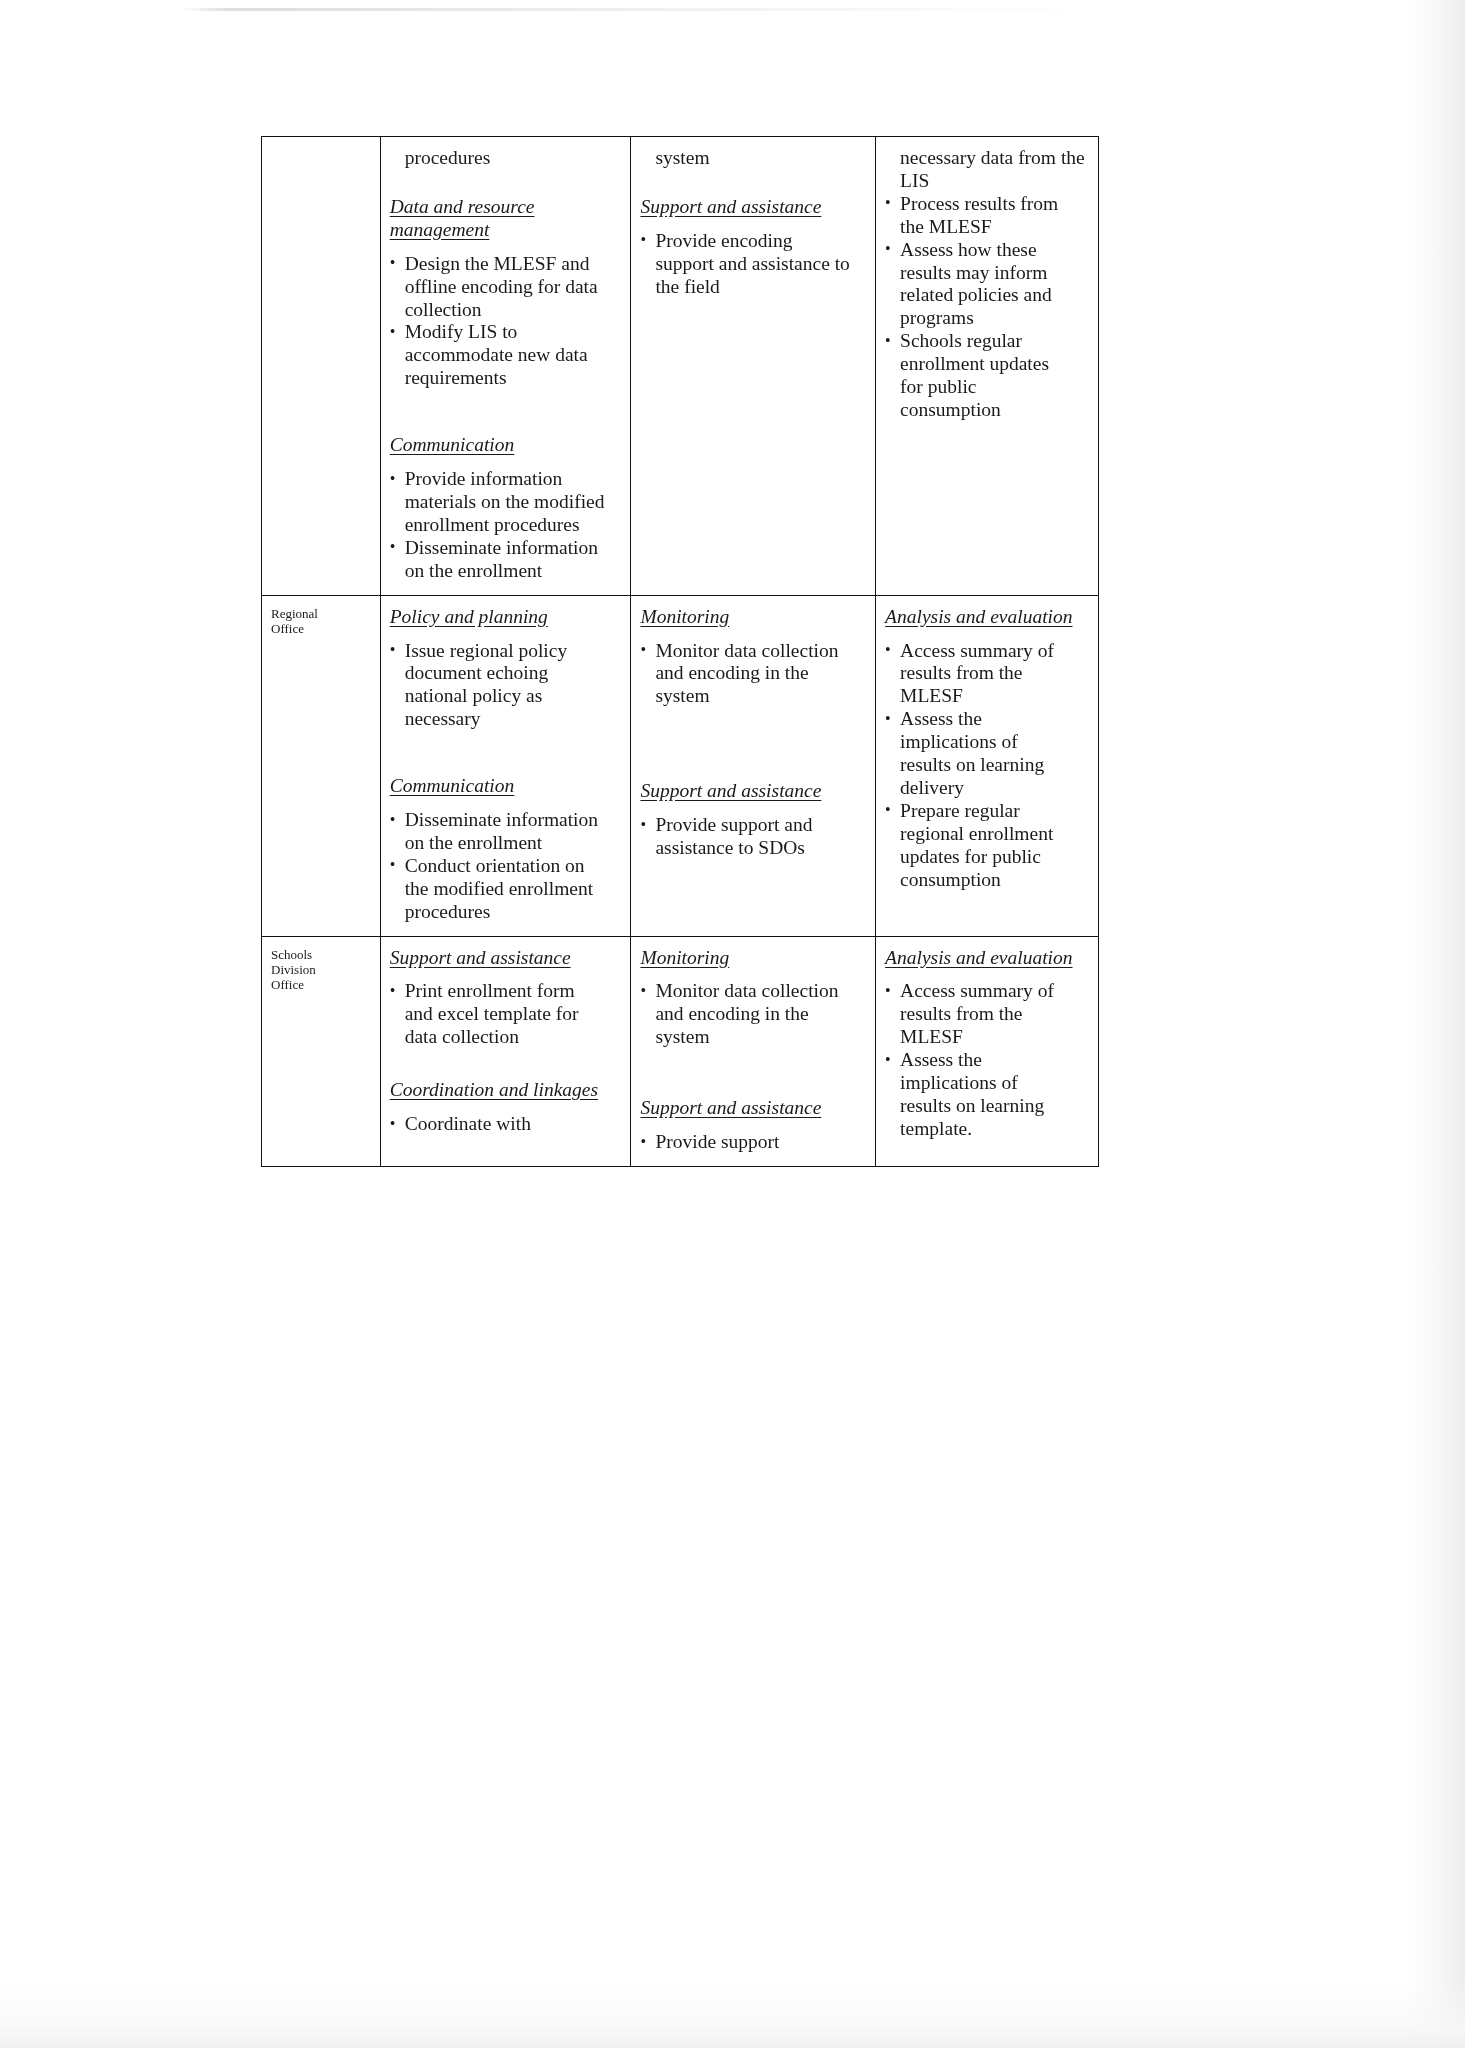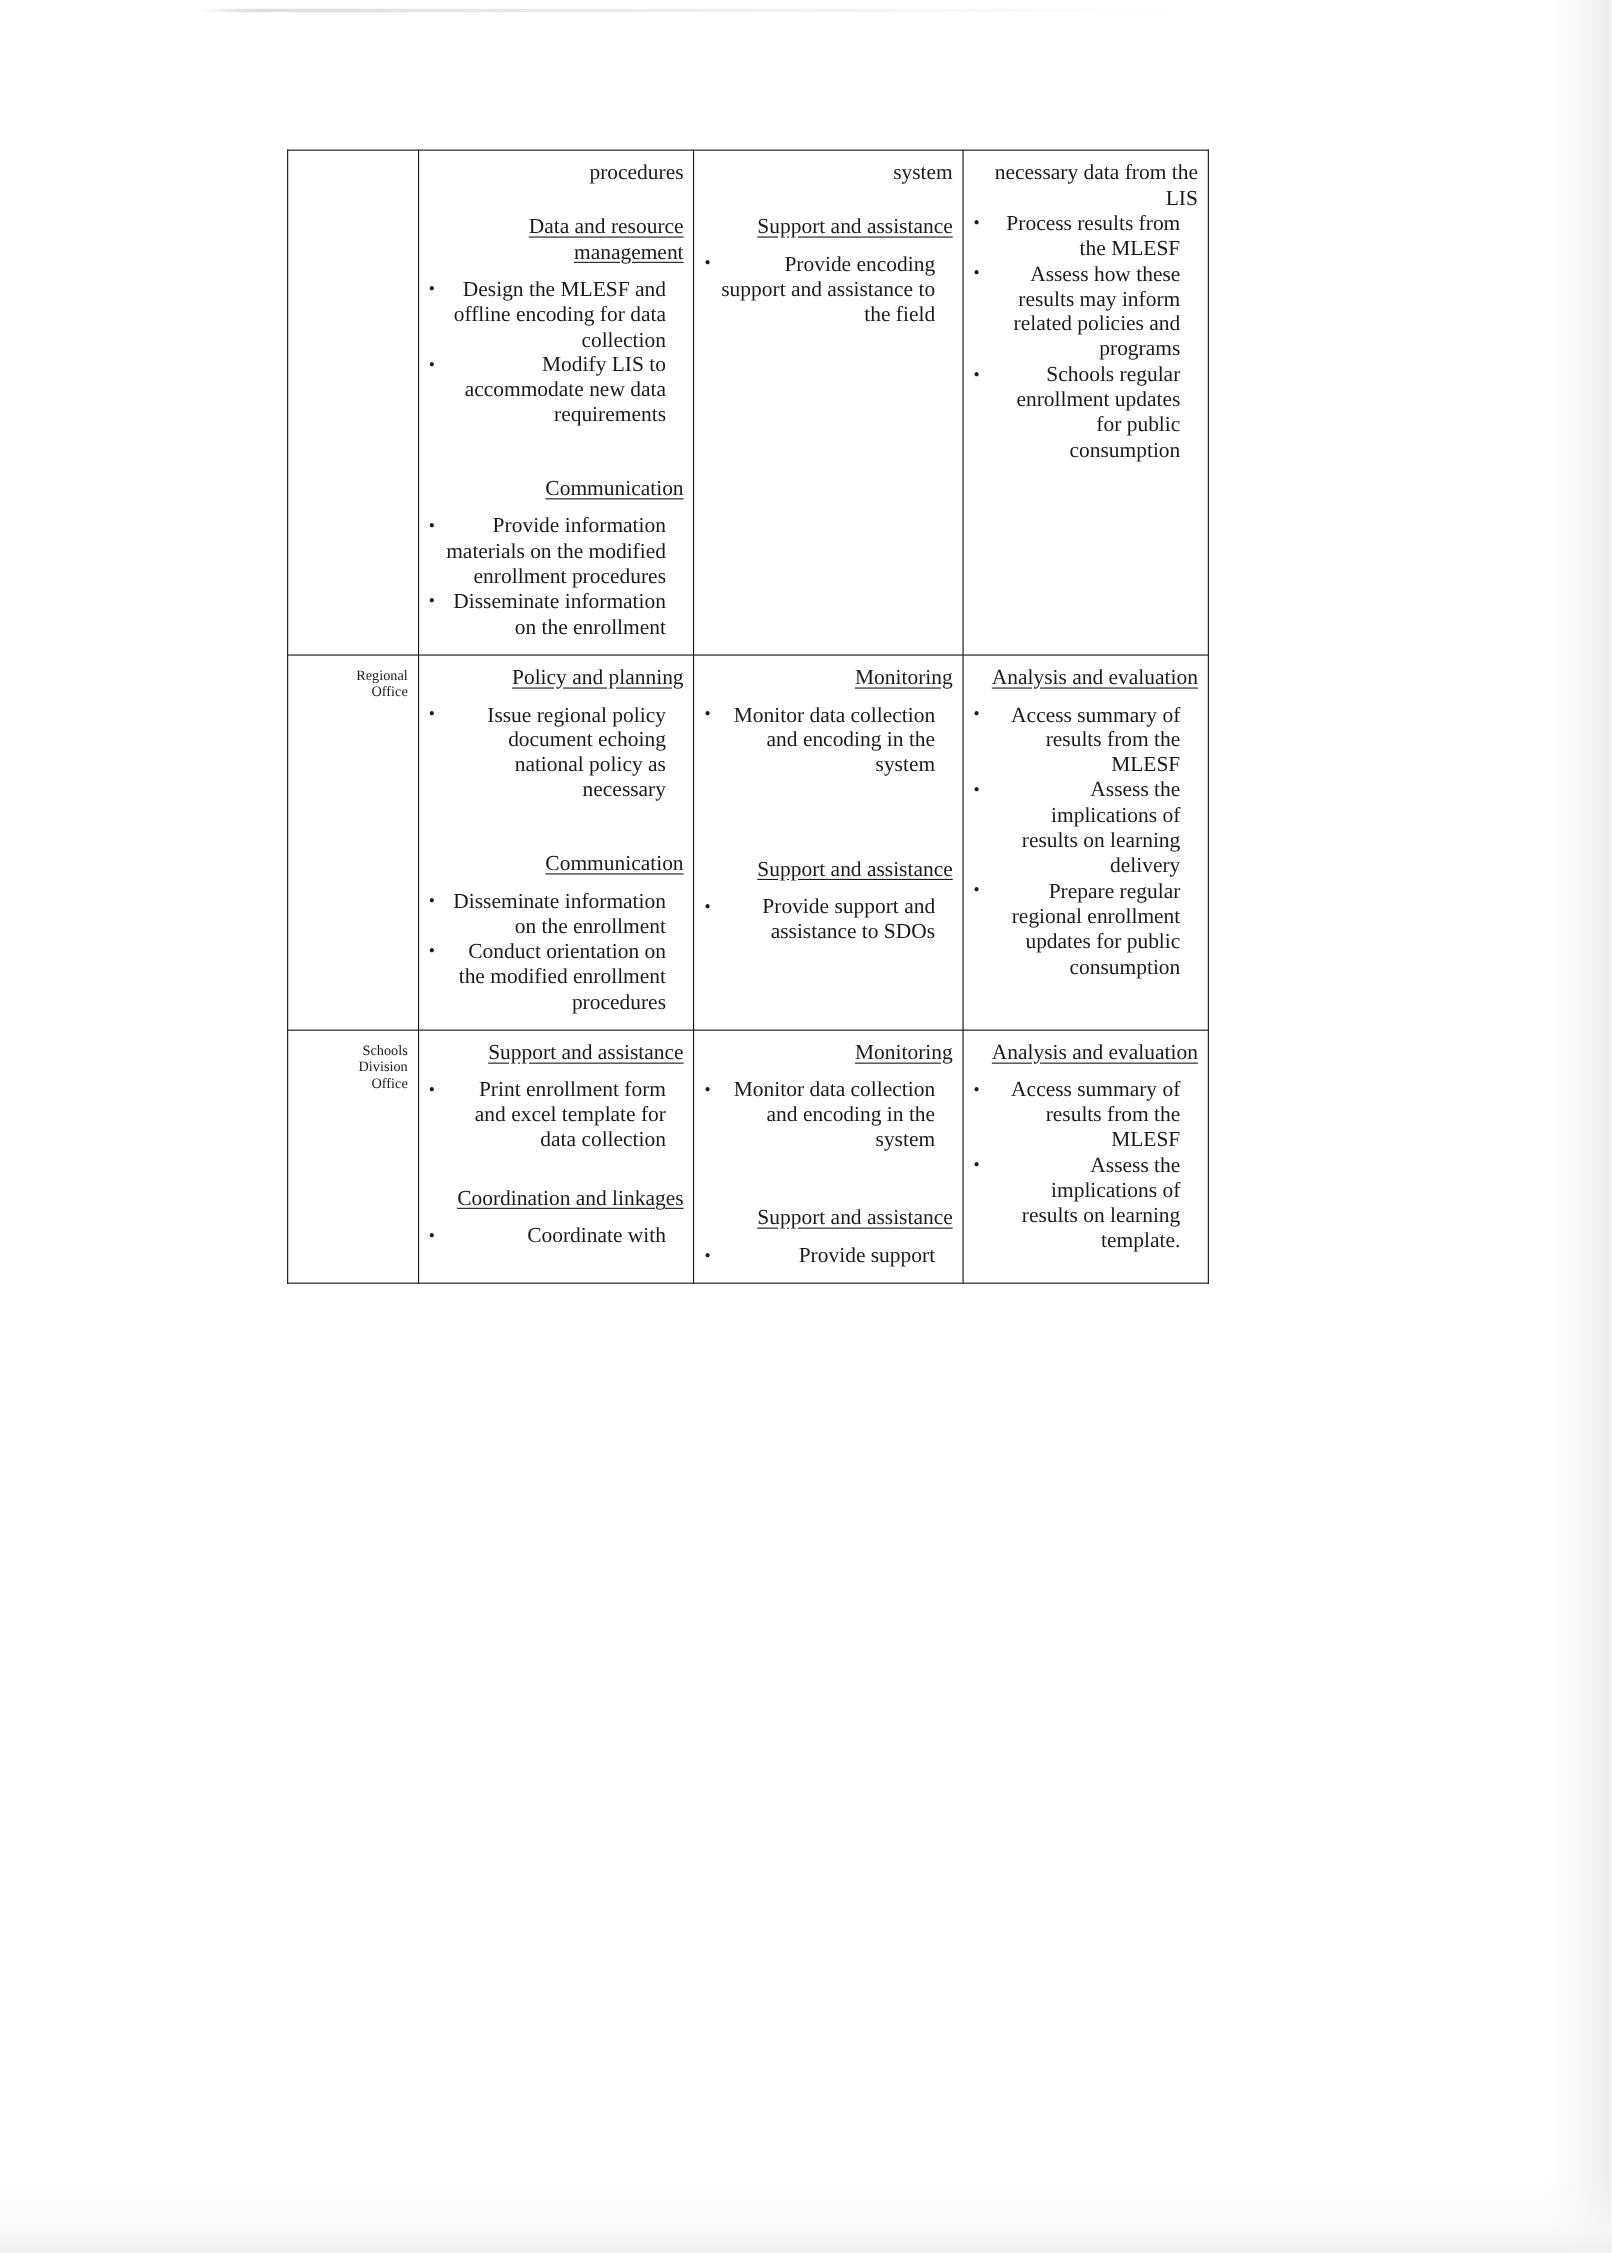--- a/index.html
+++ b/index.html
@@ -48,21 +48,20 @@
   }
 
   
   .page-table {
     position: absolute;
     top: 136px;
     left: 261px;
     width: 838px;
     border-collapse: collapse;
     table-layout: fixed;
-    text-align: right;
   }
   .page-table td {
     border: 1.6px solid #111;
     vertical-align: top;
     padding: 10px 9px 12px 9px;
     font-size: 19.5px;
     line-height: 1.175;
   }
 
   .col-office   { width: 98px;  }
@@ -76,20 +75,21 @@
     white-space: pre-line;
   }
 
   
   .sec-head {
     text-decoration: underline;
     text-underline-offset: 2.5px;
     margin: 0 0 0 0;
     font-size: 19.5px;
     line-height: 1.175;
+    font-style: italic;
   }
 
   .blk { margin: 0; }
   .blk + .blk { margin-top: 26px; }
 
   ul.bul {
     list-style: none;
     margin: 11px 16px 0 0;
     padding: 0;
   }

